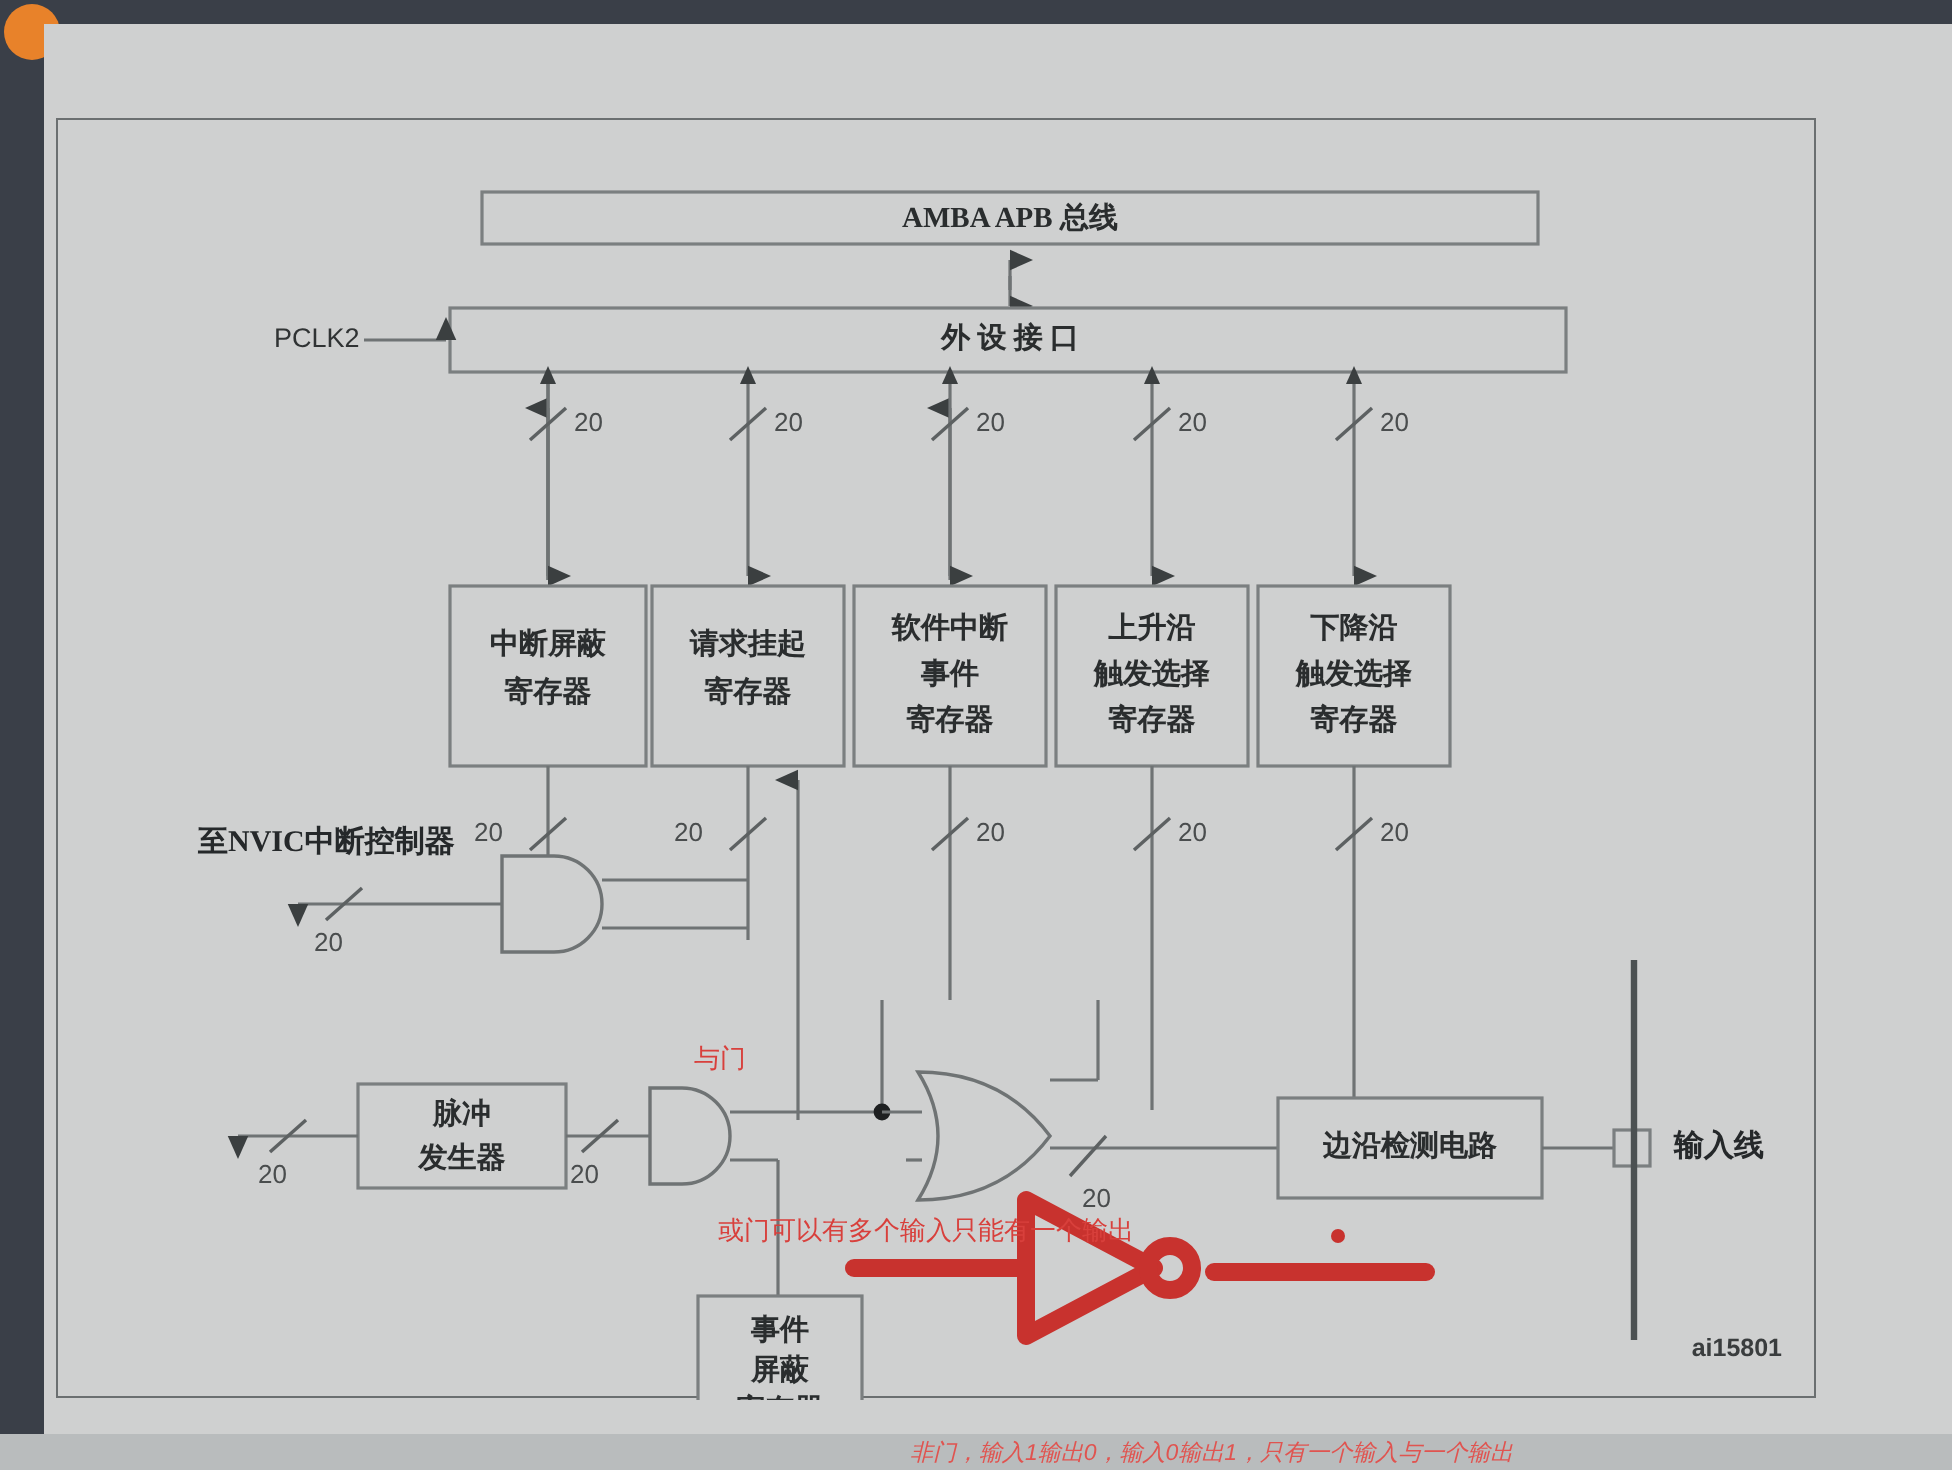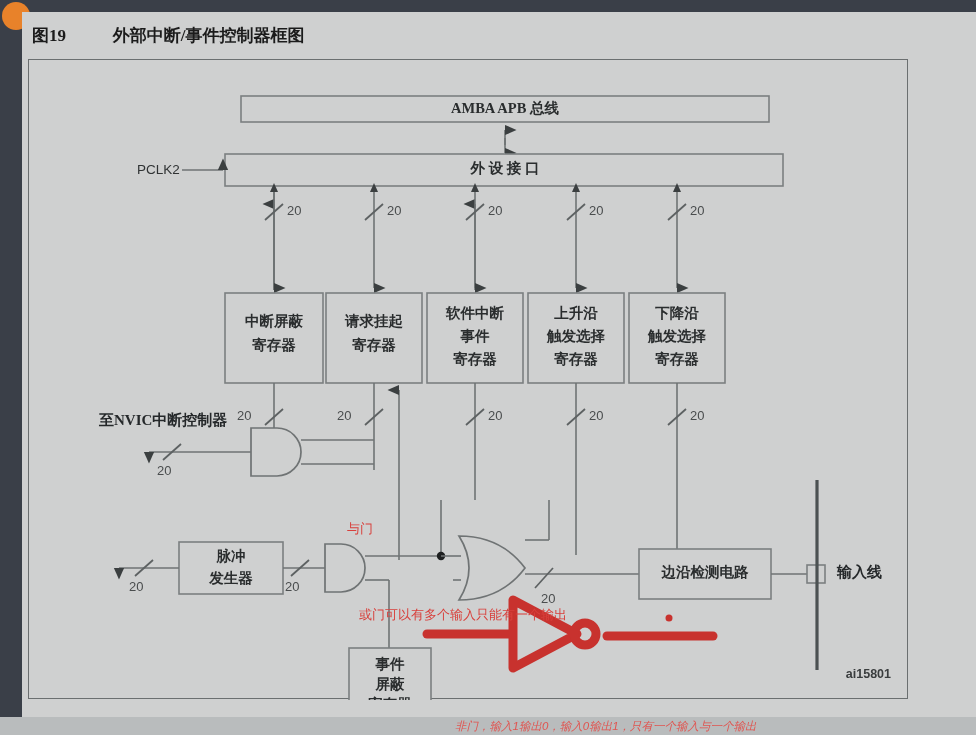--- a/index.html
+++ b/index.html
@@ -165,24 +165,20 @@
 <body>
 
 <div id="app-window">
 
   <div id="window-chrome-top"></div>
   <div id="window-chrome-left"></div>
   <div id="chrome-orange-dot"></div>
 
   <div id="doc-page">
 
-    <div id="page-title-row">
-      <span id="figure-number">图19</span>
-      <span id="figure-caption">外部中断/事件控制器框图</span>
-    </div>
 
     <div id="diagram-frame">
       <svg id="diagram-svg" viewBox="0 0 880 640" xmlns="http://www.w3.org/2000/svg">
 
         <defs>
           <marker id="arrow-up" viewBox="0 0 10 10" refX="5" refY="9" markerWidth="8" markerHeight="8" orient="auto">
             <path d="M1,9 L5,0 L9,9 Z" class="arrowhead"></path>
           </marker>
           <marker id="arrow-down" viewBox="0 0 10 10" refX="5" refY="9" markerWidth="8" markerHeight="8" orient="auto">
             <path d="M1,9 L5,0 L9,9 Z" class="arrowhead"></path>

